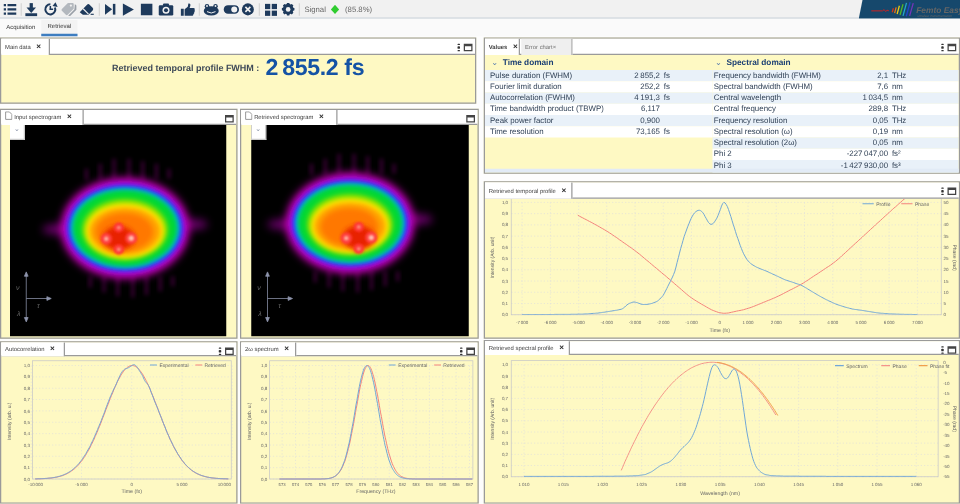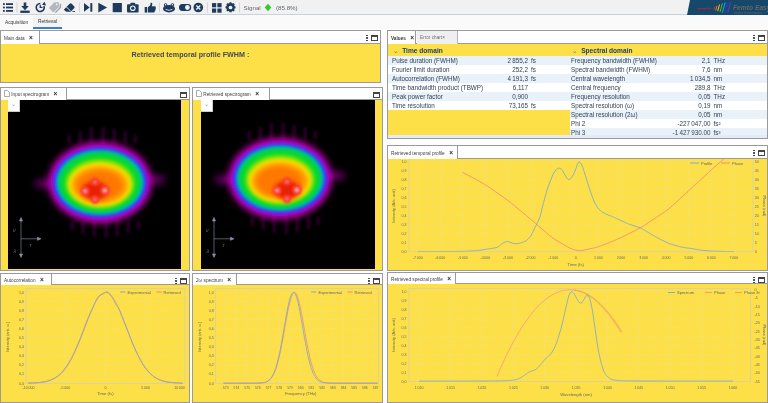--- a/index.html
+++ b/index.html
@@ -1,16 +1,16 @@
 <!DOCTYPE html>
 <html><head><meta charset="utf-8"><style>
 *{margin:0;padding:0;box-sizing:border-box}
 html,body{width:768px;height:403px;overflow:hidden}
 body{font-family:"Liberation Sans",sans-serif;background:#fdfdfd;position:relative}
-.panel{position:absolute;border:1px solid #9a9a9a;background:#fde047}
+.panel{position:absolute;border:1px solid #9a9a9a;background:#fef9c3}
 .phead{position:absolute;left:0;top:0;right:0;height:13px;background:#fff;border-bottom:1px solid #9a9a9a;z-index:5}
 .ptab{position:absolute;left:0;top:0;height:13px;background:#fff;border-right:1px solid #9a9a9a;font-size:4.7px;color:#3c3c3c;line-height:13px;padding:0 3px;white-space:nowrap}
 .ptab .x{display:inline-block;margin-left:4.5px;color:#2b2b2b;font-size:6.5px;font-weight:bold}
 .ptab2{position:absolute;top:0;height:13px;background:#efefef;border-right:1px solid #b5b5b5;font-size:4.7px;color:#707070;line-height:13px;padding:0 3px;white-space:nowrap}
 .hicons{position:absolute;right:2px;top:2.5px;height:9px;display:flex;gap:3px;align-items:center}
 .dots{width:2px;height:8px;display:inline-block;position:relative}
 .dots i{position:absolute;left:0.4px;width:1.4px;height:1.4px;background:#333;border-radius:50%}
 .maxi{width:7px;height:6px;border:1px solid #444;border-top:2px solid #444;display:inline-block;background:#fff}
 .chart{position:absolute;left:0;top:0}
 svg text{font-family:"Liberation Sans",sans-serif;fill:#666}
@@ -120,20 +120,21 @@
 <text x="47" y="13.6" font-size="2.6" font-style="italic" fill="#8fb8cf">ultrafast  instrumentation</text>
 </svg>
 <div style="position:absolute;left:0;top:15px;width:768px;height:14px;background:#fafafa;font-size:4.8px;color:#333">
  <div style="position:absolute;left:5px;top:5px">Acquisition</div>
  <div style="position:absolute;left:33px;top:1px;height:13px;width:29px;background:#f3f3f3;border-bottom:2px solid #3d7dc0;text-align:center;line-height:12px">Retrieval</div>
 </div>
 
 <div class="panel" style="left:0px;top:30px;width:381px;height:53px">
  <div style="position:absolute;left:0;top:13px;right:0;height:20px;display:flex;align-items:center;justify-content:center;gap:5px">
    <span style="font-size:7.2px;font-weight:bold;color:#3f4a58">Retrieved temporal profile FWHM :</span>
+   <span style="font-size:18.5px;font-weight:bold;color:#1553a5;letter-spacing:-0.3px">2 855.2 fs</span>
  </div>
  <div class="phead">
    <div class="ptab" style="width:39px">Main data<span class="x">×</span></div>
    <div class="hicons">
         <span class="dots">
           <i style="top:0.6px"></i>
           <i style="top:3.3px"></i>
           <i style="top:6px"></i>
         </span>
         <span class="maxi"></span>

